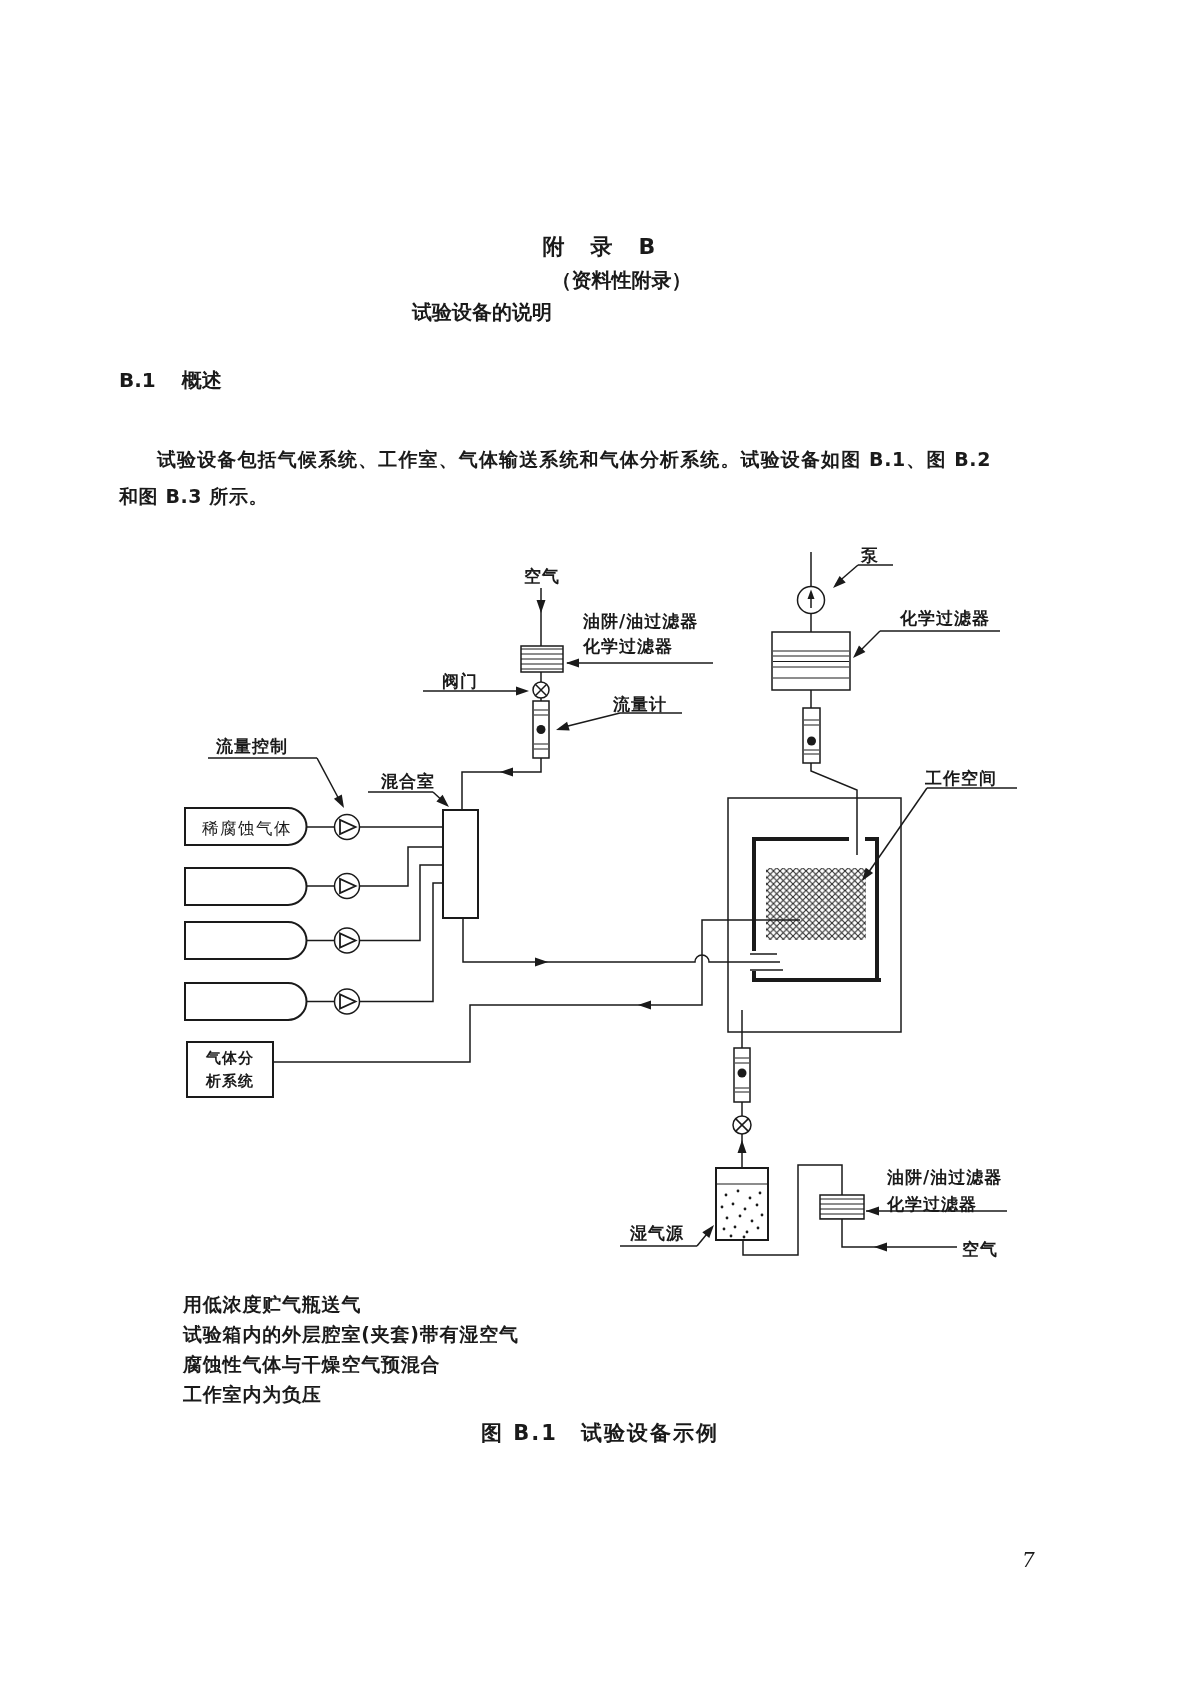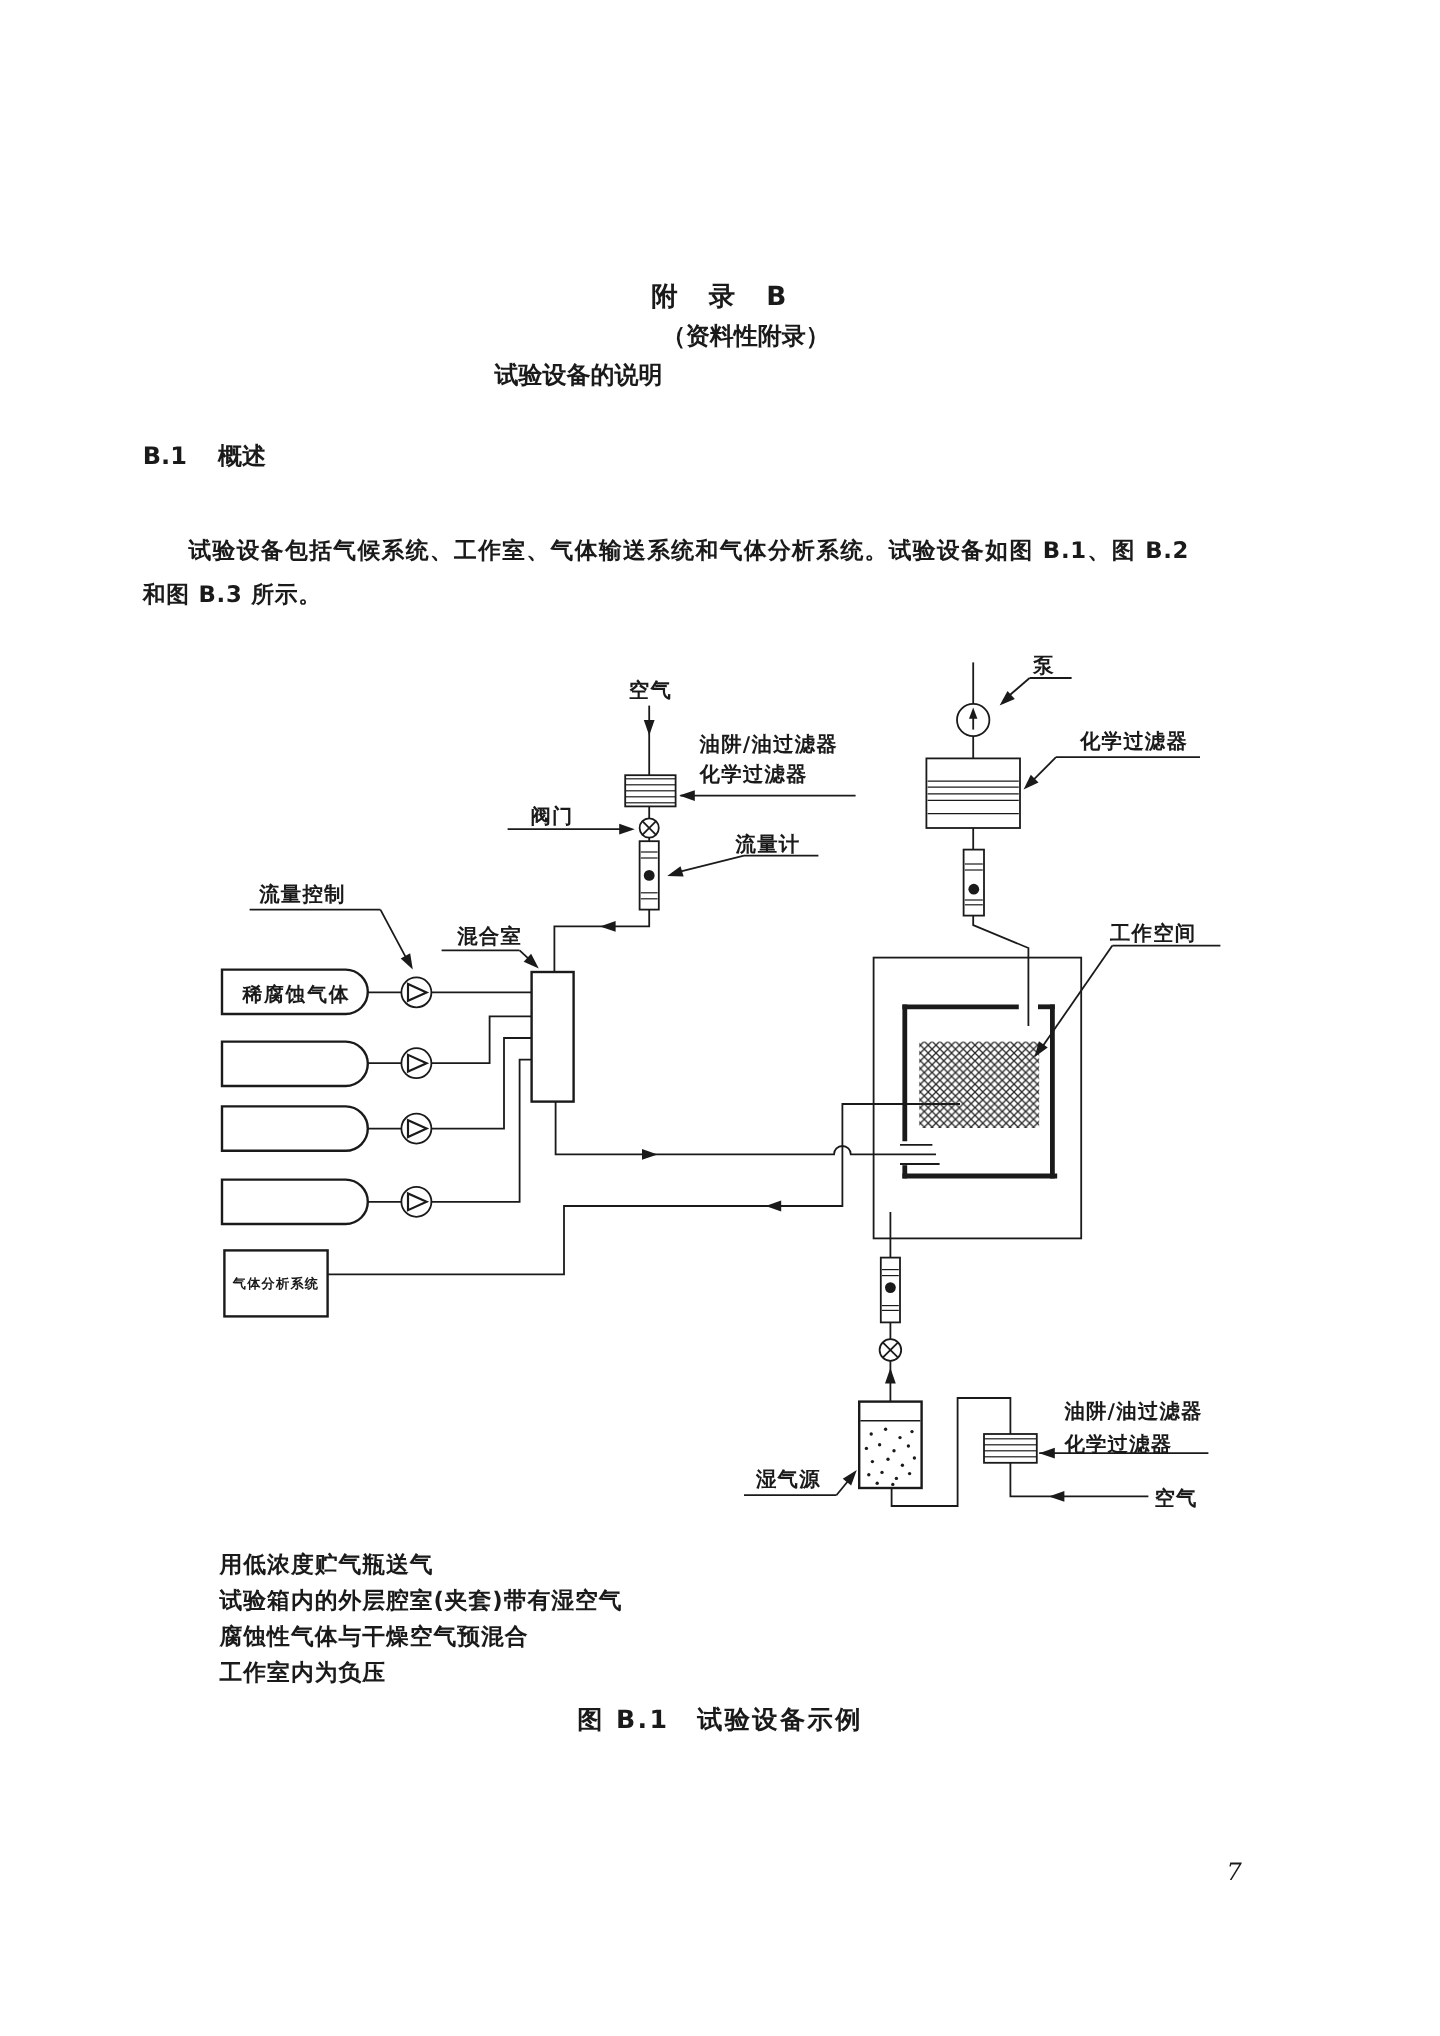--- a/index.html
+++ b/index.html
@@ -14,25 +14,25 @@
   .t1 { top:232px; left:0; width:1200px; text-align:center; font-size:22px; font-weight:700; letter-spacing:2px; }
   .t2 { top:267px; left:0; width:1200px; text-align:center; font-size:20px; font-weight:700;padding-left:43px; }
   .t3 { top:299px; left:0; width:964px; text-align:center; font-size:20px; font-weight:700; }
   .sec { top:367px; left:119px; font-size:20px; font-weight:700; }
   .sec .num { margin-right:26px; }
   .para {
     top:441px; left:119px; width:872px; font-size:19px; font-weight:600;
     line-height:37px; letter-spacing:0.6px; text-indent:38px; text-align:justify;
   }
   .dlabel { font-size:17px; font-weight:700; letter-spacing:1px; line-height:25px; white-space:nowrap; }
-  .cyl-label { top:818px; left:202px; font-size:16.5px; font-weight:700; letter-spacing:1.5px; }
+  .cyl-label { top:818px; left:202px; font-size:16.5px; font-weight:400; letter-spacing:1.5px; }
   .analysis-box-text {
     top:1042px; left:187px; width:86px; height:55px;
-    display:flex; flex-direction:row; align-items:center; justify-content:center;
-    font-size:11px; font-weight:700; letter-spacing:1px; line-height:23px;
+    display:flex; flex-direction:column; align-items:center; justify-content:center;
+    font-size:15px; font-weight:700; letter-spacing:1px; line-height:23px;
   }
   .notes { top:1289px; left:183px; font-size:19px; font-weight:600; letter-spacing:0.8px; }
   .notes div { height:30px; line-height:30px; }
   .caption { top:1419px; left:0; width:1200px; text-align:center; font-size:21px; font-weight:700; letter-spacing:2px; }
   .pageno { top:1548px; left:1022px; font-size:20px; font-style:italic; font-family:"DejaVu Serif", serif; }
 </style>
 </head>
 <body>
 
 <div class="page">

